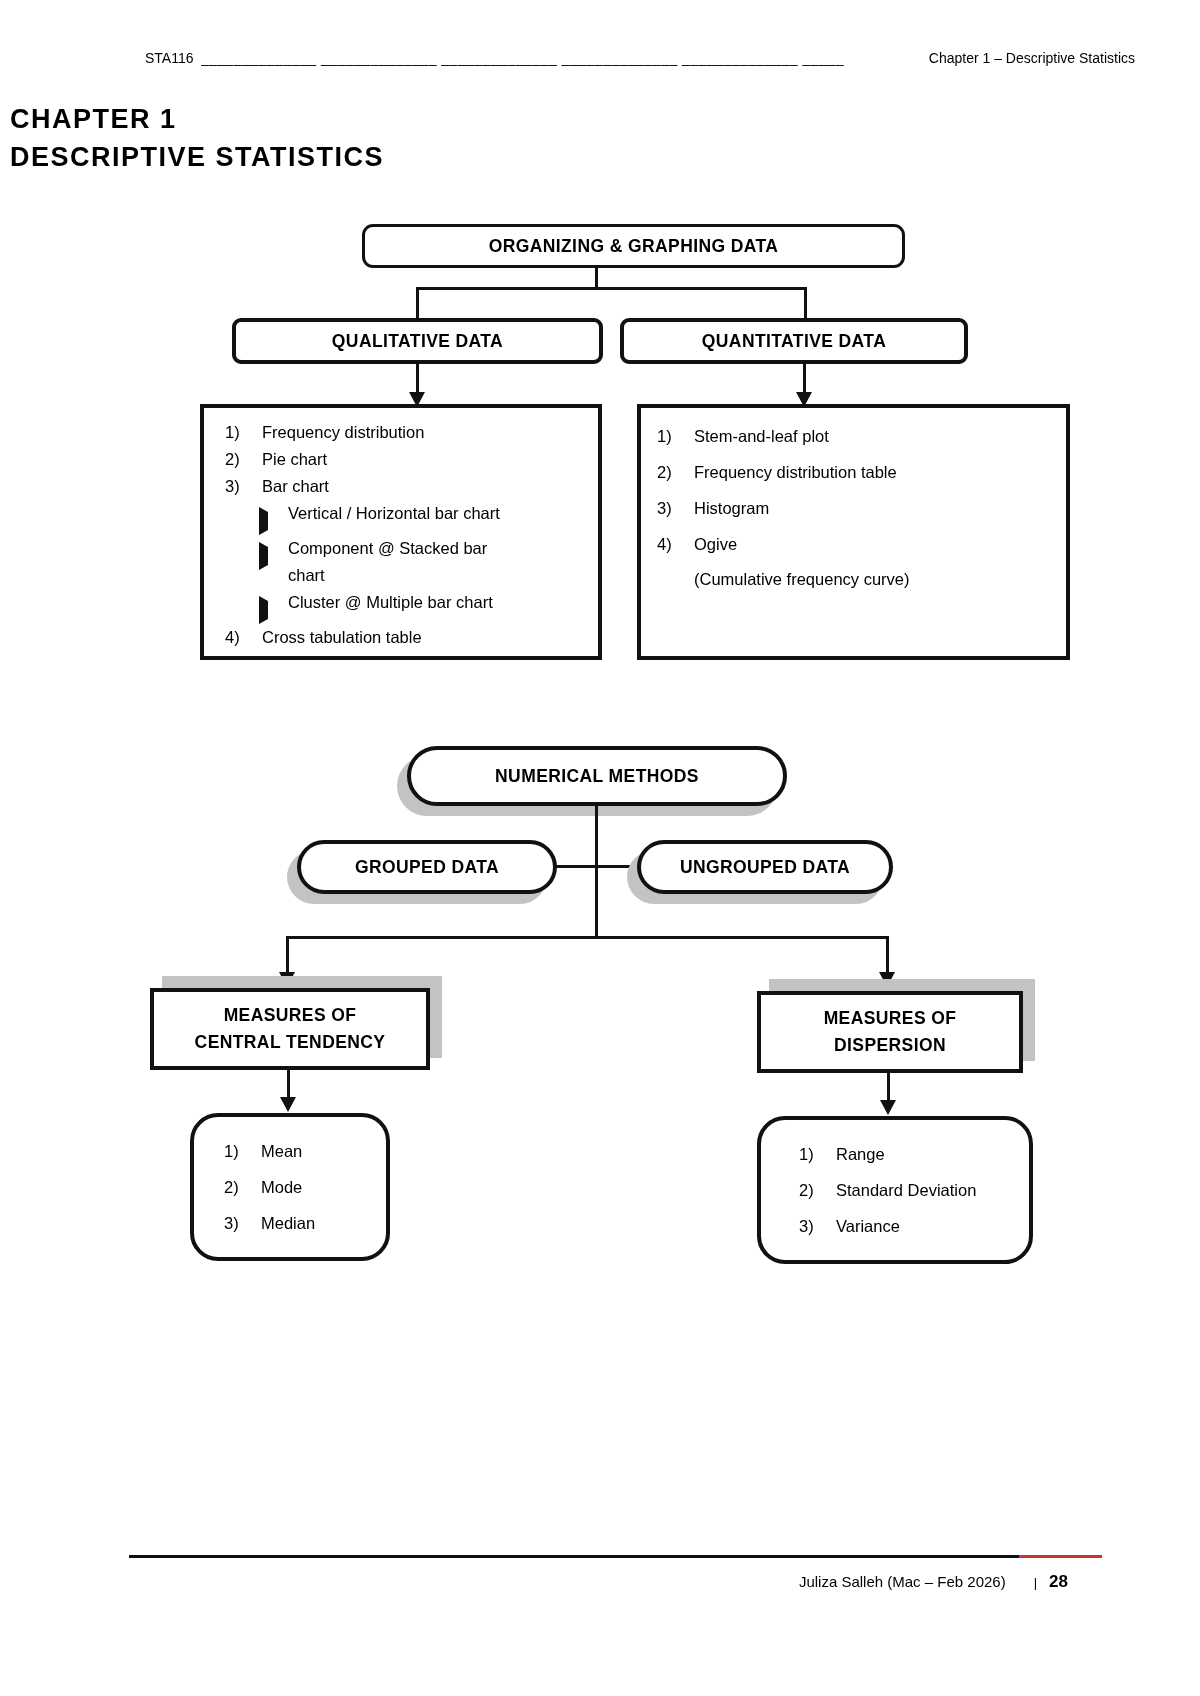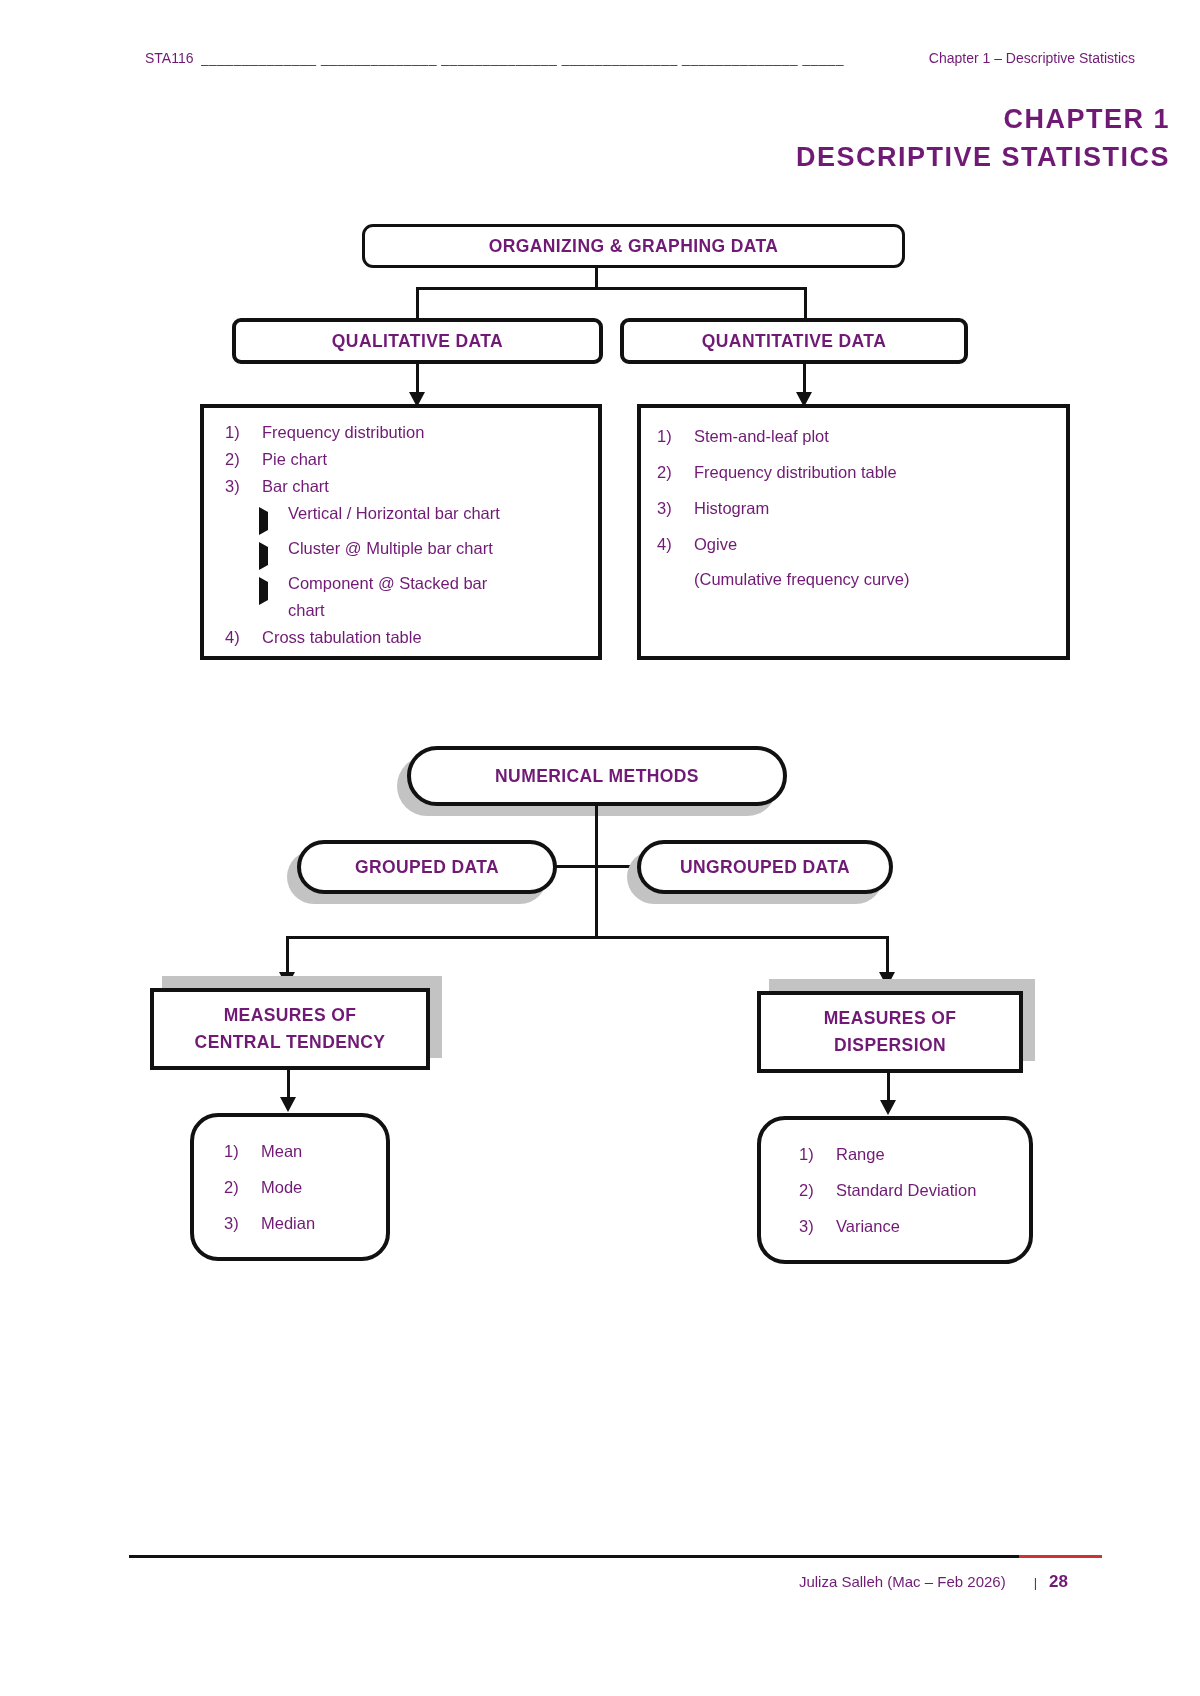--- a/index.html
+++ b/index.html
@@ -1,29 +1,29 @@
 <!DOCTYPE html>
 <html><head>
 <meta charset="utf-8">
 <style>
   html,body { margin:0; padding:0; background:#e8e8e8; }
   .page {
     position:relative; width:1200px; height:1696px; margin:0 auto;
     background:#ffffff; overflow:hidden;
-    font-family:"Liberation Sans","DejaVu Sans",sans-serif; color:#701a75;
+    font-family:"Liberation Sans","DejaVu Sans",sans-serif; color:#000000;
   }
   * { box-sizing:border-box; }
 
   
   .hdr { position:absolute; left:145px; top:50px; width:990px;
          display:flex; align-items:baseline; font-size:14px; white-space:nowrap; }
   .hdr .fill { flex:1; overflow:hidden; margin:0 8px 0 7px; letter-spacing:0.5px; }
 
   
-  .title-wrap { position:absolute; left:10px; top:100px; width:1160px; text-align:right; }
+  .title-wrap { position:absolute; left:10px; top:100px; width:1160px; text-align:left; }
   .title-line { font-weight:bold; font-size:27px; letter-spacing:1.5px; line-height:38px; }
 
   
   .ln { position:absolute; background:#111; }
 
   
   .ah { position:absolute; width:0; height:0;
         border-left:8px solid transparent; border-right:8px solid transparent;
         border-top:15px solid #111; }
 
@@ -113,26 +113,26 @@
     <div class="row">
       <span class="num">3)</span>
       <span>Bar chart</span>
     </div>
     <div class="sub">
       <span class="bullet-col"><span class="tri"></span></span>
       <span>Vertical / Horizontal bar chart</span>
     </div>
     <div class="sub">
       <span class="bullet-col"><span class="tri"></span></span>
-      <span>Cluster @ Multiple bar chart</span>
+      <span><span>Component @ Stacked bar</span><br>
+        <span>chart</span></span>
     </div>
     <div class="sub">
       <span class="bullet-col"><span class="tri"></span></span>
-      <span><span>Component @ Stacked bar</span><br>
-        <span>chart</span></span>
+      <span>Cluster @ Multiple bar chart</span>
     </div>
     <div class="row">
       <span class="num">4)</span>
       <span>Cross tabulation table</span>
     </div>
   </div>
 
   <div class="listbox list-pad-r spaced" style="left:637px; top:404px; width:433px; height:256px;">
     <div class="row">
       <span class="num">1)</span>

